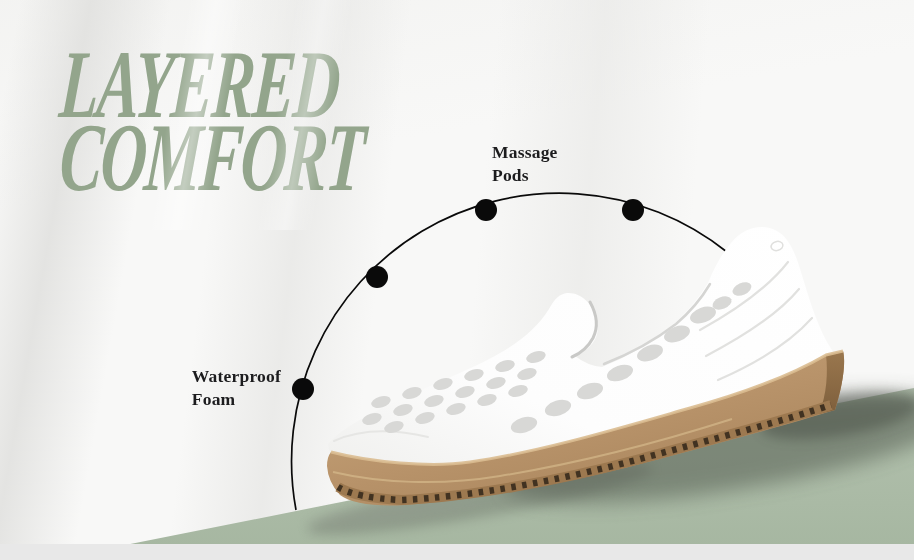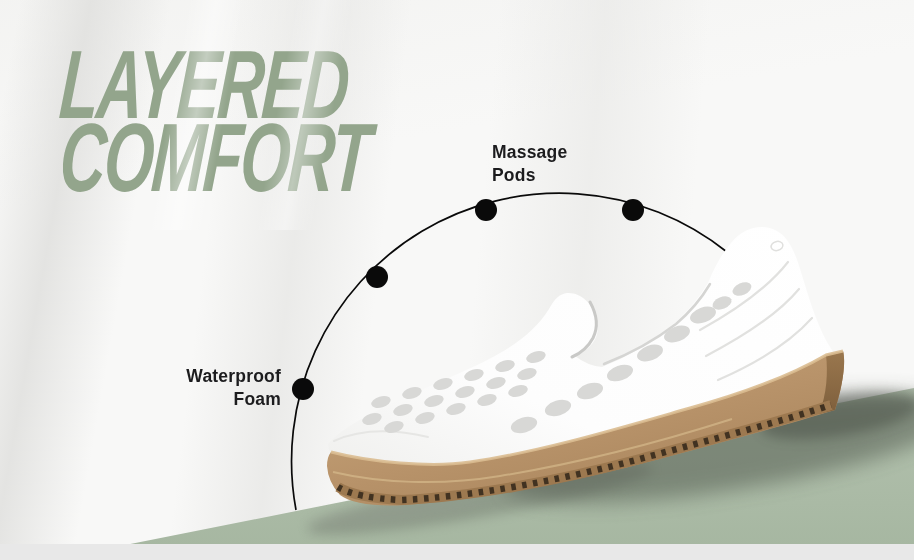--- a/index.html
+++ b/index.html
@@ -1,18 +1,18 @@
 <!DOCTYPE html>
 <html style="--title-green: #93a58c; --floor-green: #aabba6; --sole-tan: #b8936a; --label-text: #1c1c1e; --annotation-black: #0a0a0a;"><head>
 <meta charset="utf-8">
 <style>
   html,body{margin:0;padding:0;background:#e8e8e8;}
   .stage{
     position:relative;width:914px;height:544px;overflow:hidden;
-    font-family:Liberation Sans, sans-serif;
+    font-family:Liberation Serif, serif;
     background:#f8f8f7;
   }
   
   .bg-streaks{
     position:absolute;inset:0;
     background:
       linear-gradient(100deg, rgba(228,228,226,0) 2%, rgba(224,224,222,.85) 9%, rgba(250,250,249,0) 17%),
       linear-gradient(97deg,  rgba(255,255,255,0) 24%, rgba(229,229,227,.7) 33%, rgba(255,255,255,0) 42%),
       linear-gradient(95deg,  rgba(255,255,255,0) 52%, rgba(232,232,230,.65) 63%, rgba(255,255,255,0) 74%),
       linear-gradient(170deg, rgba(240,240,238,.6) 0%, rgba(248,248,247,0) 30%);
@@ -41,21 +41,21 @@
   }
   
   .callout{
     position:absolute;white-space:pre-line;
     font-size:17.5px;font-weight:600;letter-spacing:.2px;
     line-height:23px;color:var(--label-text,#1c1c1e);
   }
   .co-massage{left:492px;top:141px;text-align:left;}
   .co-orthotic{left:650px;top:154px;text-align:left;}
   .co-antimicrobial{right:559px;top:229px;text-align:right;}
-  .co-waterproof{right:633px;top:365px;text-align:right;}
+  .co-waterproof{right:633px;top:365px;}
 </style>
 </head>
 <body>
 
 <div class="stage">
 
   <div class="bg-streaks"></div>
 
   <svg class="artwork" viewBox="0 0 914 560">
     <defs>

